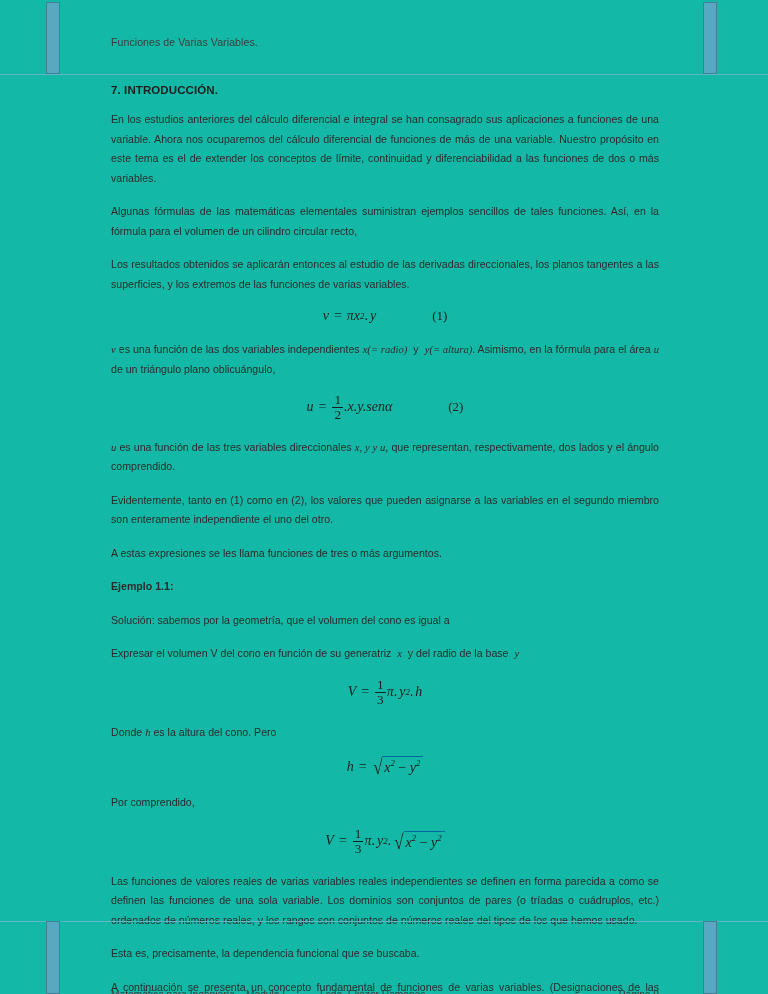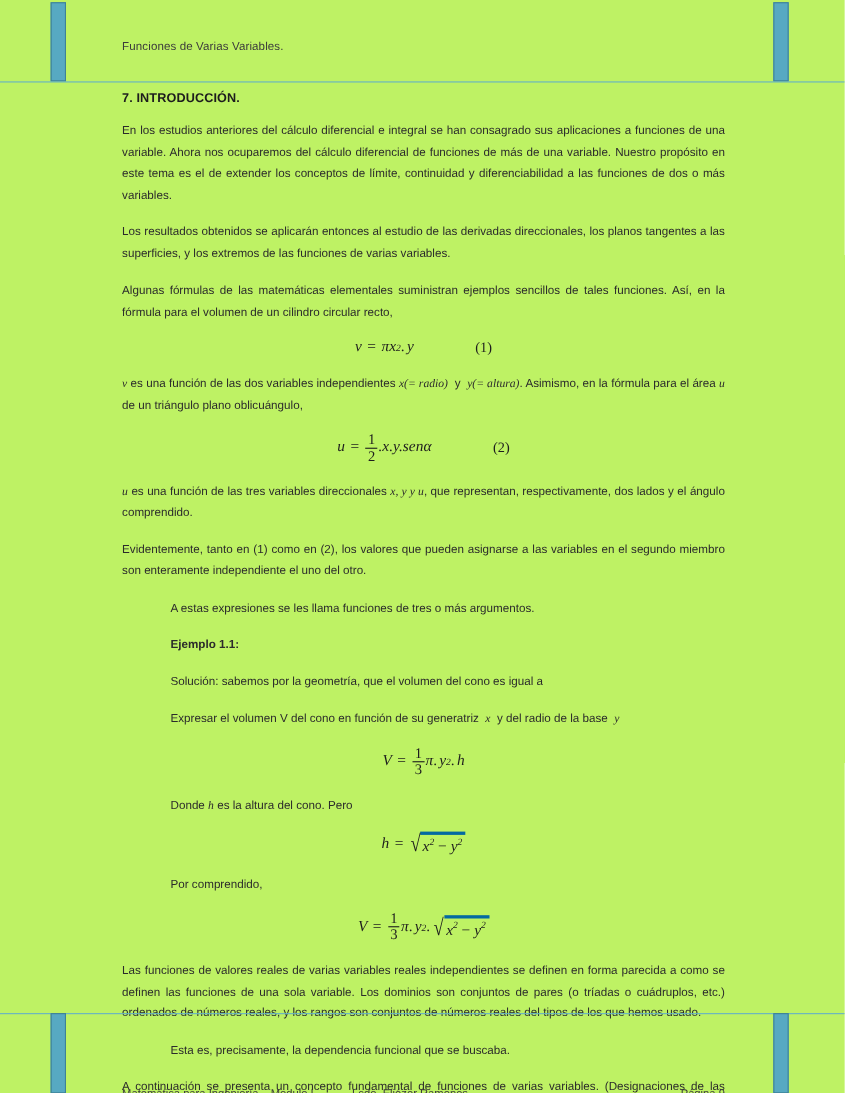--- a/index.html
+++ b/index.html
@@ -9,21 +9,21 @@
     background: #ffffff;
   }
   body {
     font-family: "Liberation Sans", sans-serif;
     color: #231f20;
   }
   .page {
     position: relative;
     width: 768px;
     height: 994px;
-    background: #bef264;
+    background: #14b8a6;
     overflow: hidden;
     box-sizing: border-box;
   }
 
   
   .deco-bar {
     position: absolute;
     width: 14px;
     background: #57A9C2;
     border: 1px solid #3d8196;
@@ -74,21 +74,20 @@
   p.para {
     font-size: 10.6px;
     line-height: 19.5px;
     margin: 0 0 14px 0;
     text-align: justify;
     text-justify: inter-word;
     color: #2b2b2b;
   }
   p.para.left {
     text-align: left;
-    margin-left: 44px;
   }
   p.para.bold-lead {
     font-weight: bold;
   }
 
   
   .formula-row {
     display: flex;
     align-items: center;
     justify-content: center;
@@ -134,21 +133,21 @@
     align-items: stretch;
     white-space: nowrap;
   }
   .sqrt .radical {
     font-size: 1.5em;
     line-height: 1;
     transform: translateY(1px) scaleX(0.8);
     margin-right: -1px;
   }
   .sqrt .radicand {
-    border-top: 3px solid #0369a1;
+    border-top: 1px solid #0369a1;
     padding: 1px 3px 0 2px;
   }
 
   
   .footer {
     position: absolute;
     left: 111px;
     top: 989px;
     width: 548px;
     font-size: 10.2px;
@@ -171,23 +170,23 @@
   <div class="rule header-rule"></div>
 
   <div class="running-header">Funciones de Varias Variables.</div>
 
   <div class="content">
 
     <h1 class="section-title">7.  INTRODUCCIÓN.</h1>
 
     <p class="para">En los estudios anteriores del cálculo diferencial e integral se han consagrado sus aplicaciones a funciones de una variable. Ahora nos ocuparemos del cálculo diferencial de funciones de más de una variable. Nuestro propósito en este tema es el de extender los conceptos de límite, continuidad y diferenciabilidad a las funciones de dos o más variables.</p>
 
+    <p class="para">Algunas fórmulas de las matemáticas elementales suministran ejemplos sencillos de tales funciones. Así, en la fórmula para el volumen de un cilindro circular recto,</p>
+
     <p class="para">Los resultados obtenidos se aplicarán entonces al estudio de las derivadas direccionales, los planos tangentes a las superficies, y los extremos de las funciones de varias variables.</p>
-
-    <p class="para">Algunas fórmulas de las matemáticas elementales suministran ejemplos sencillos de tales funciones. Así, en la fórmula para el volumen de un cilindro circular recto,</p>
 
     <div class="formula-row">
       <span class="eq">
         <span class="it">v</span>
         <span style="margin:0 5px;">=</span>
         <span class="it">π</span>
         <span class="it">x</span>
           <sup class="pw">2</sup>
           <span>.</span>
         <span class="it" style="margin-left:2px;">y</span>

